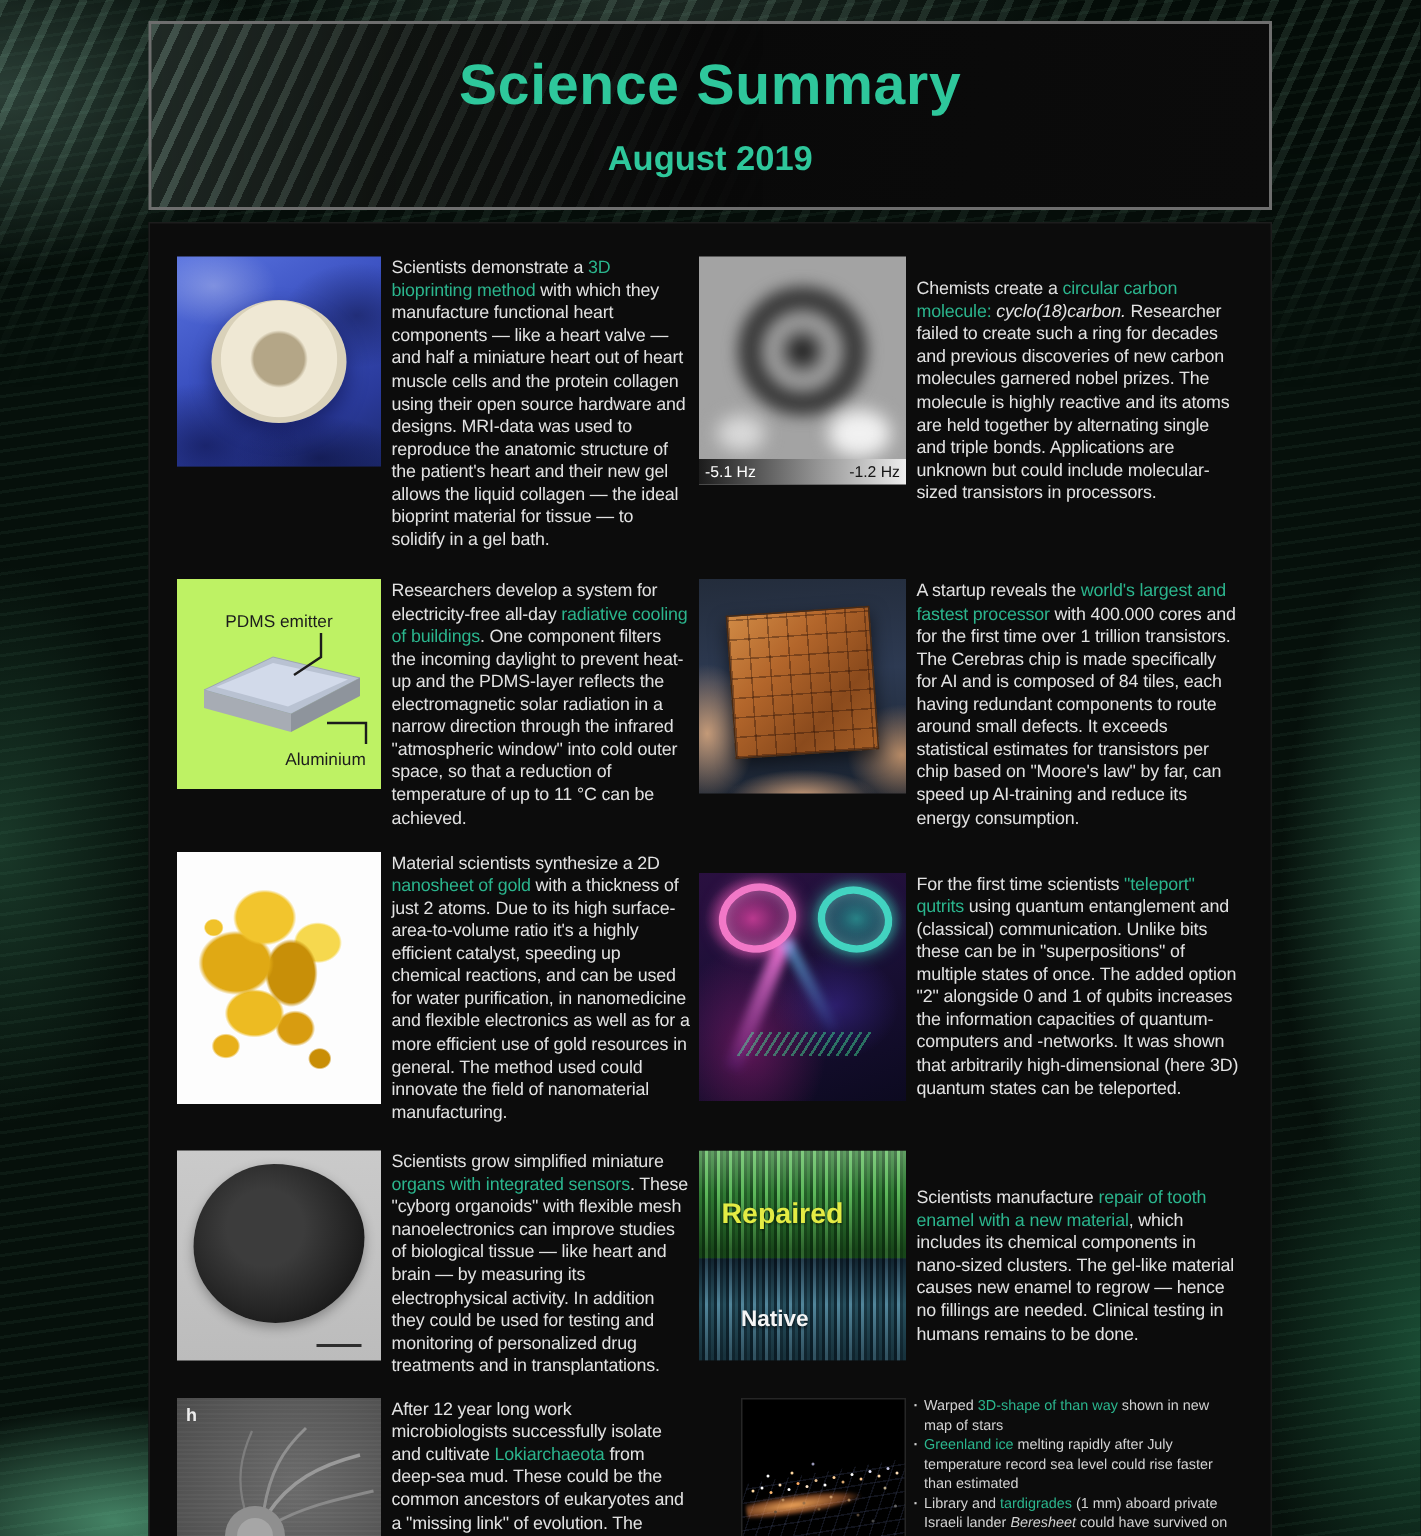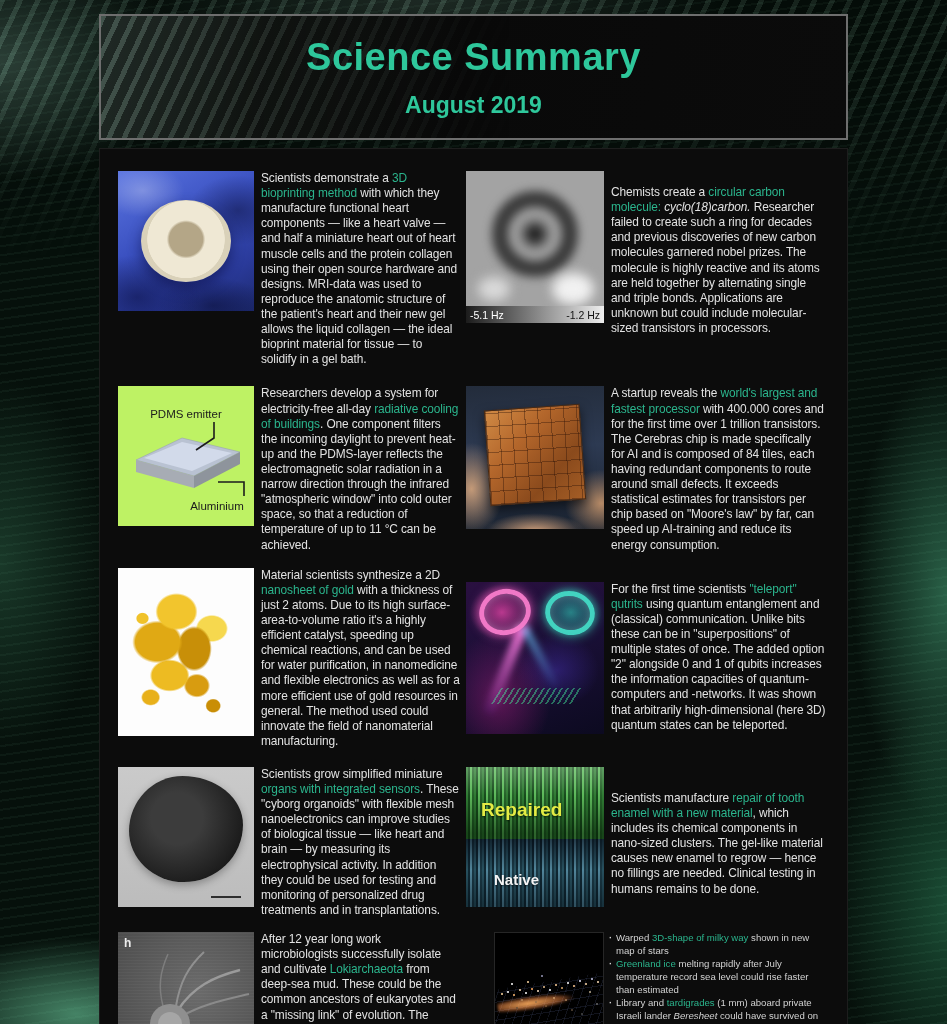--- a/index.html
+++ b/index.html
@@ -280,21 +280,21 @@
         </div>
         <div class="txt"><span>After 12 year long work microbiologists successfully isolate and cultivate </span><span class="seg-hl">Lokiarchaeota</span><span> from deep-sea mud. These could be the common ancestors of eukaryotes and a "missing link" of evolution. The "Prometheoarchaeum" has symbiotic relationships with partner microbes and could have engulfed them as "protomitochondria" which could have increased their chances of survival during the rise of oxygen levels ~2 bn. years ago.</span></div>
       </div>
       <div class="cell-r">
         <div class="img img-milkyway">
           <div class="mw-grid"></div>
           <div class="mw-band"></div>
           <div class="mw-stars"></div>
         </div>
         <ul class="bullets" style="margin-left:4px; flex:1;">
-            <li><span>Warped </span><span class="seg-hl">3D-shape of milky way</span><span> shown in new map of stars</span></li>
+            <li><span>Warped </span><span class="seg-hl">3D-shape of than way</span><span> shown in new map of stars</span></li>
             <li><span class="seg-hl">Greenland ice</span><span> melting rapidly after July temperature record sea level could rise faster than estimated</span></li>
             <li><span>Library and </span><span class="seg-hl">tardigrades</span><span> (1 mm) aboard private Israeli lander </span><span class="seg-it">Beresheet</span><span> could have survived on Moon after crash in April</span></li>
           </ul>
       </div>
     </div>
 
   </div>
 
 </div>
 

